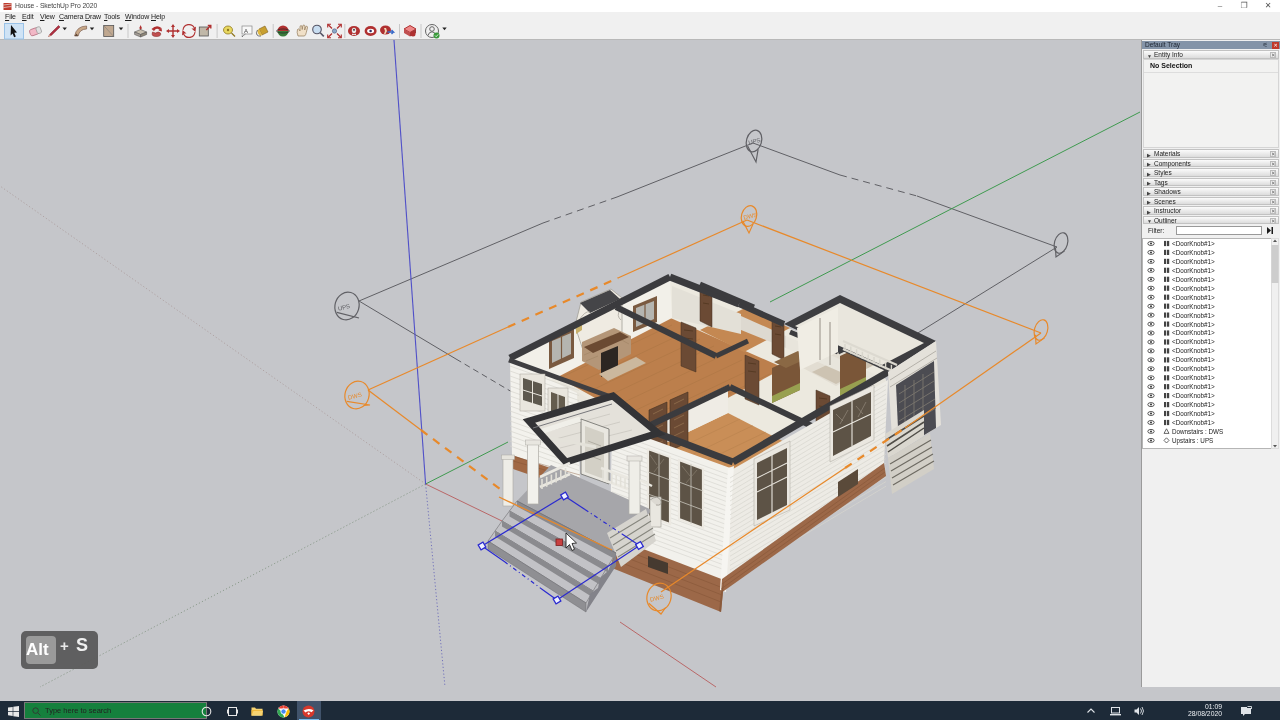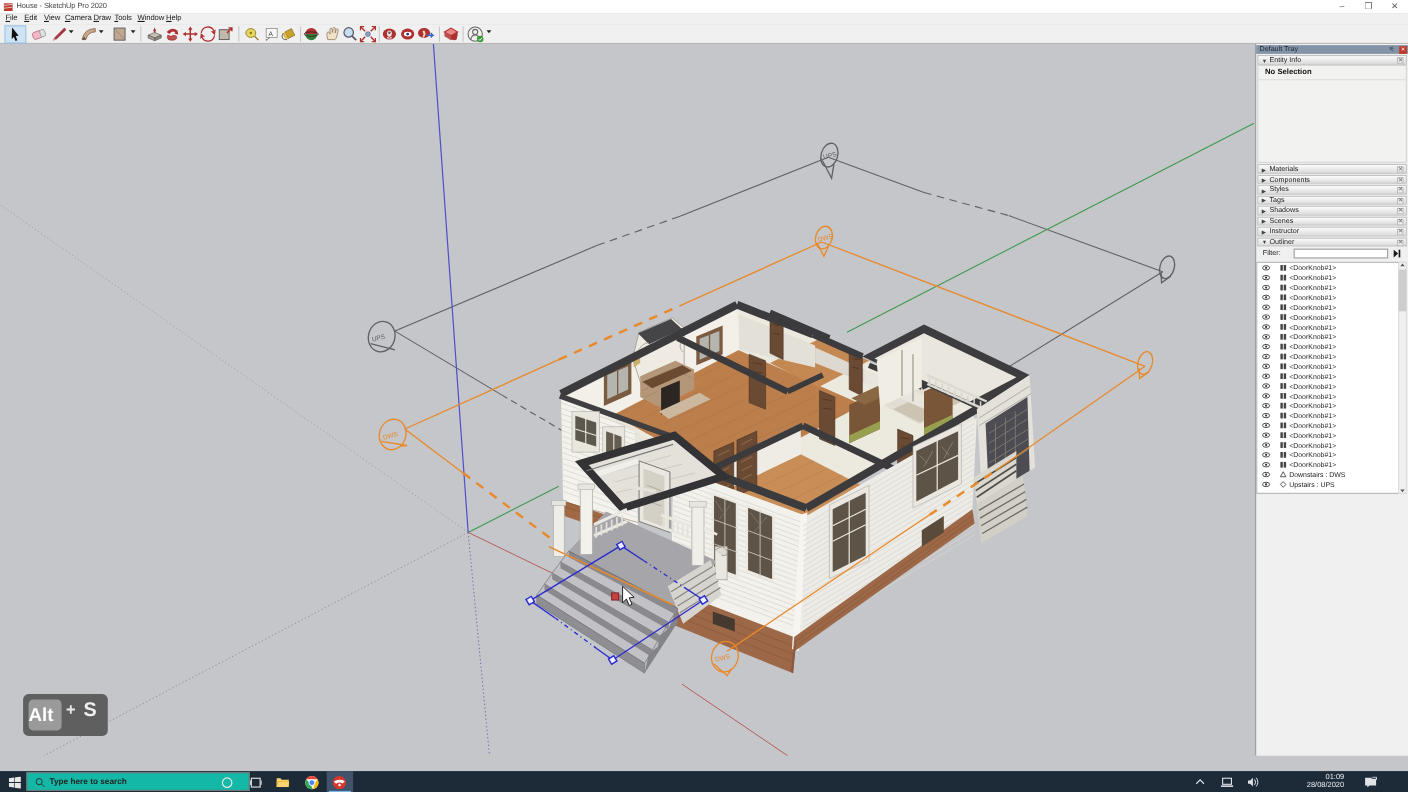--- a/index.html
+++ b/index.html
@@ -21,21 +21,21 @@
 #panel { left:1141px; top:40px; width:139px; height:647px; background:#f0f0f0; border-left:1px solid #9a9a9a; font-size:6.5px; color:#222; }
 .traytitle { position:absolute; left:0; top:1px; width:139px; height:8px; background:#8494a8; color:#1c2430; font-size:6.5px; padding-left:3px; line-height:8px; }
 .sechdr { position:absolute; left:1px; width:136px; height:8.5px; background:linear-gradient(#fbfbfb,#dcdcdc); border:1px solid #c2c2c2; font-size:6.5px; line-height:7px; color:#222; padding-left:10px; }
 .sechdr .arr { position:absolute; left:3px; top:1.5px; font-size:5px; color:#444; }
 .sechdr .xx { position:absolute; right:2px; top:1px; font-size:5.5px; color:#666; border:1px solid #bbb; background:#eee; width:6px; height:6px; line-height:5px; text-align:center; }
 
 #statusbar { left:0; top:687px; width:1280px; height:14px; background:#f0f0f0; border-top:1px solid #c8c8c8; font-size:7.5px; color:#222; }
 #measure { position:absolute; right:0px; top:0px; width:210px; height:13px; background:#fff; border:1px solid #d0d0d0; }
 
 #taskbar { left:0; top:701px; width:1280px; height:19px; background:#1d2a38; }
-#search { position:absolute; left:24px; top:1px; width:203px; height:17px; background:#14b8a6; border:1px solid #777; font-size:7.5px; color:#222; line-height:16px;font-weight:bold; }
+#search { position:absolute; left:24px; top:1px; width:183px; height:17px; background:#15803d; border:1px solid #777; font-size:7.5px; color:#222; line-height:16px; }
 
 #altbox { left:21px; top:631px; width:77px; height:38px; background:rgba(90,90,90,0.95); border-radius:5px; }
 #altbox .k { position:absolute; left:5px; top:5px; width:30px; height:28px; background:#9a9a9a; border-radius:4px; color:#fff; font-weight:bold; font-size:17px; text-align:left; line-height:28px; }
 #altbox .plus { position:absolute; left:39px; top:6px; color:#e8e8e8; font-weight:bold; font-size:15px; }
 #altbox .s { position:absolute; left:55px; top:4px; color:#f0f0f0; font-weight:bold; font-size:18px; }
 </style>
 </head>
 <body>
 <div id="app">
   <svg id="vp" class="abs" style="left:0;top:0" width="1280" height="720" viewBox="0 0 1280 720">

